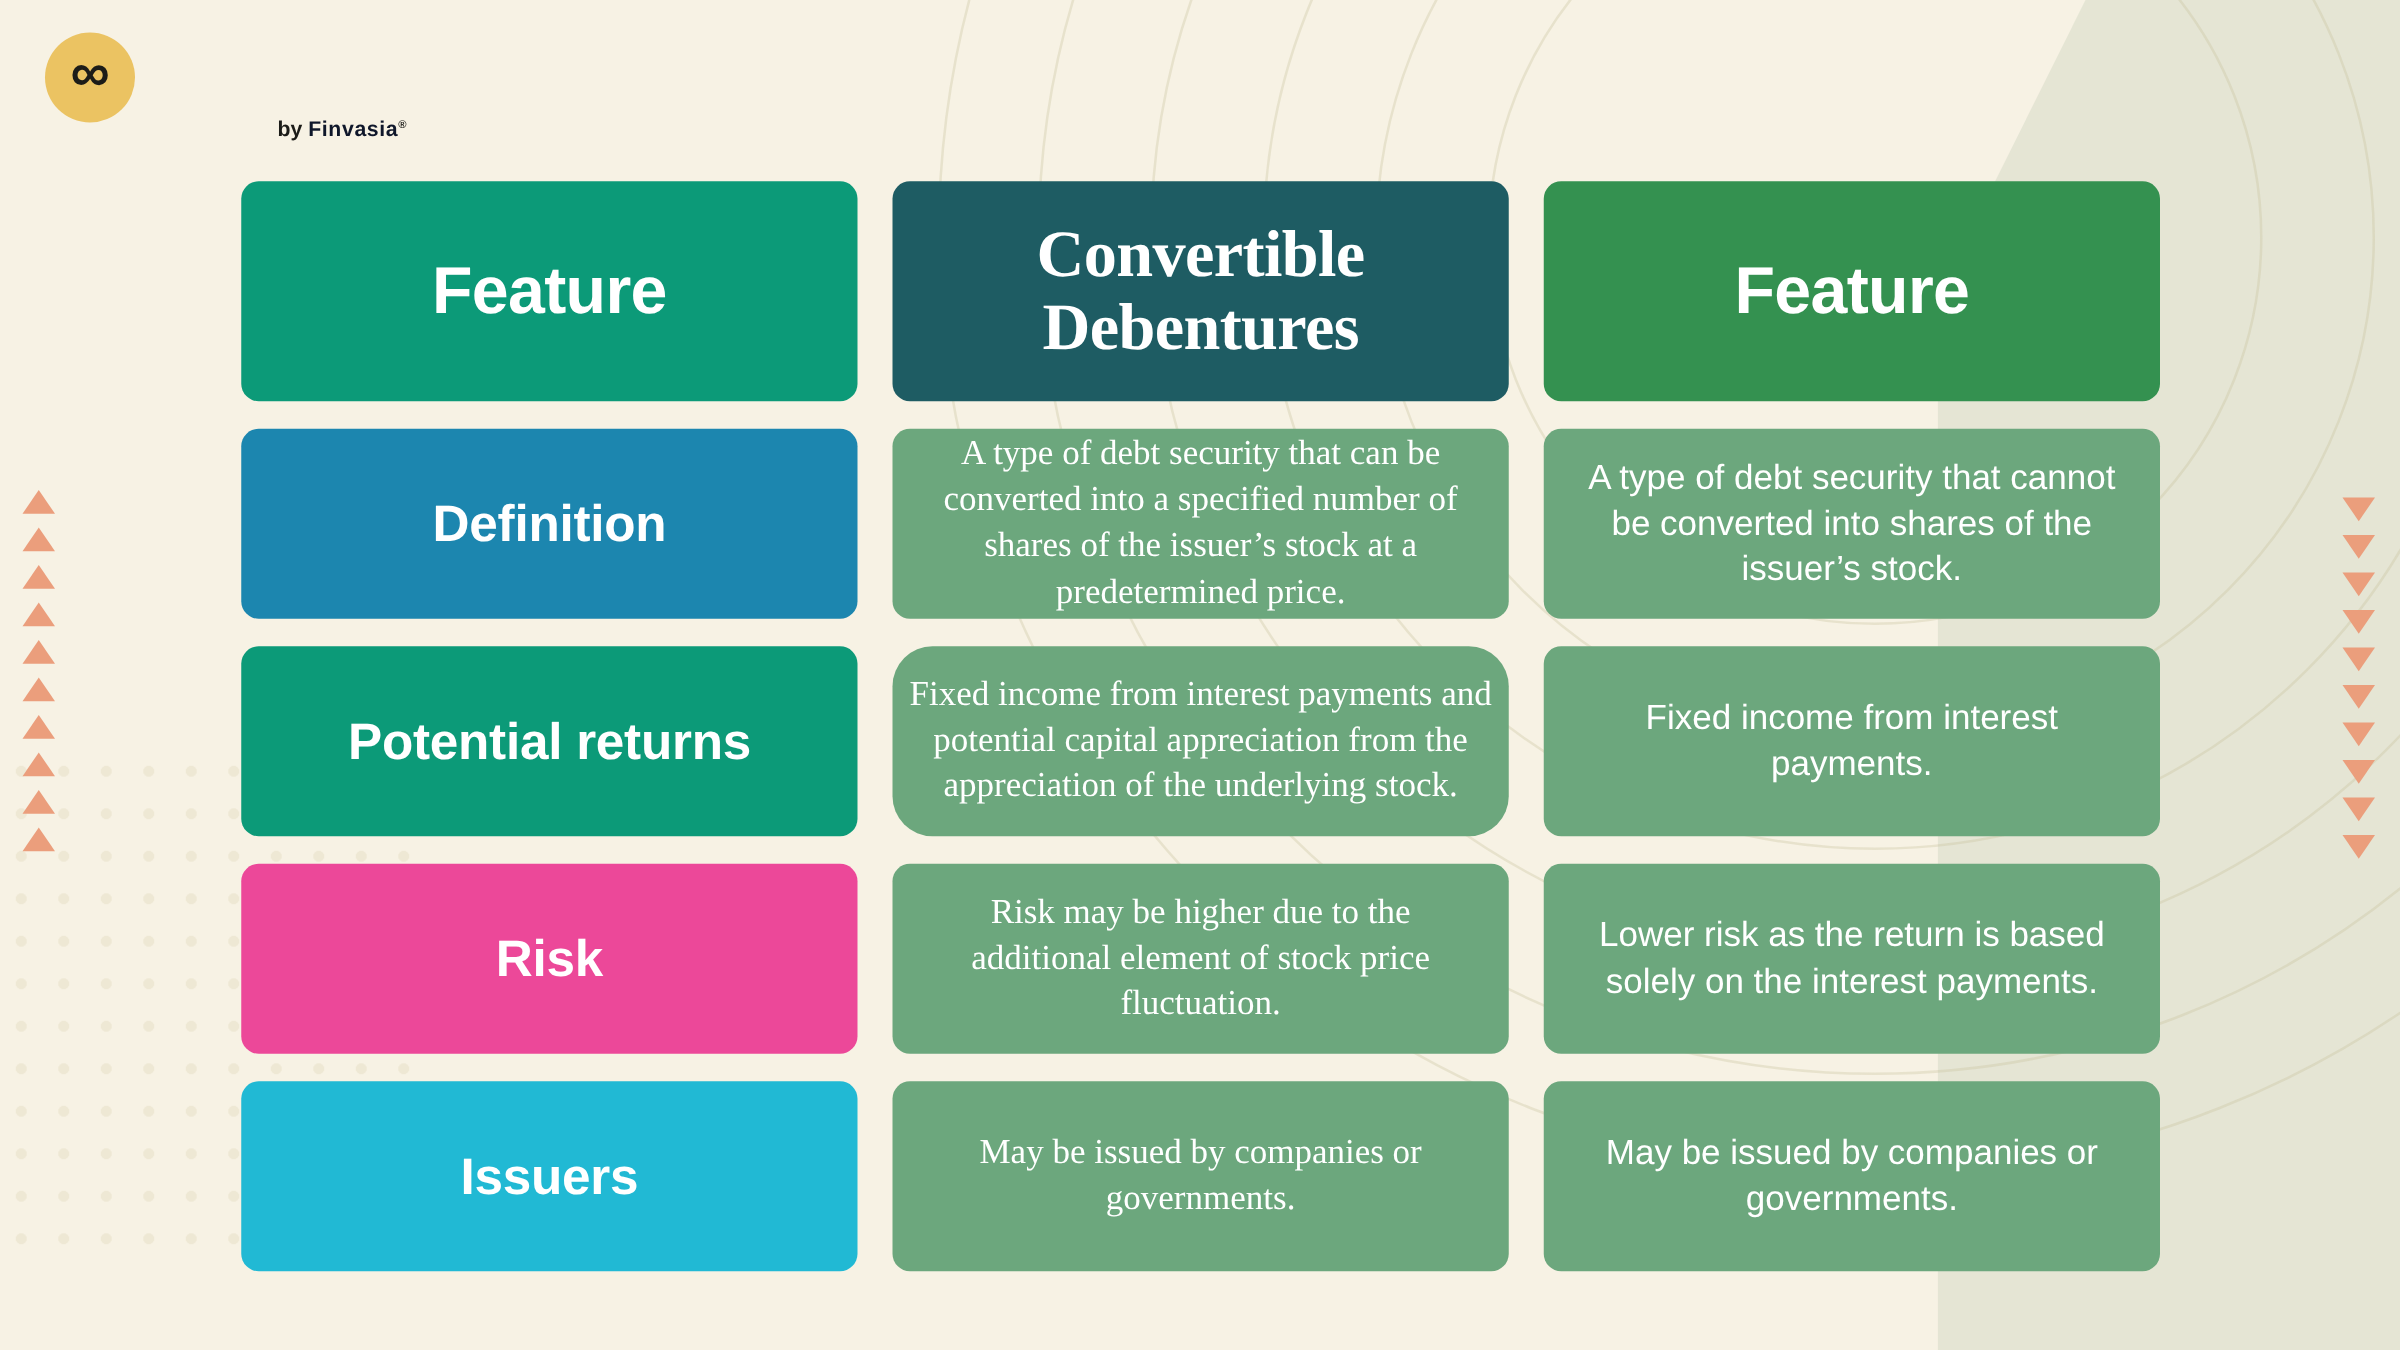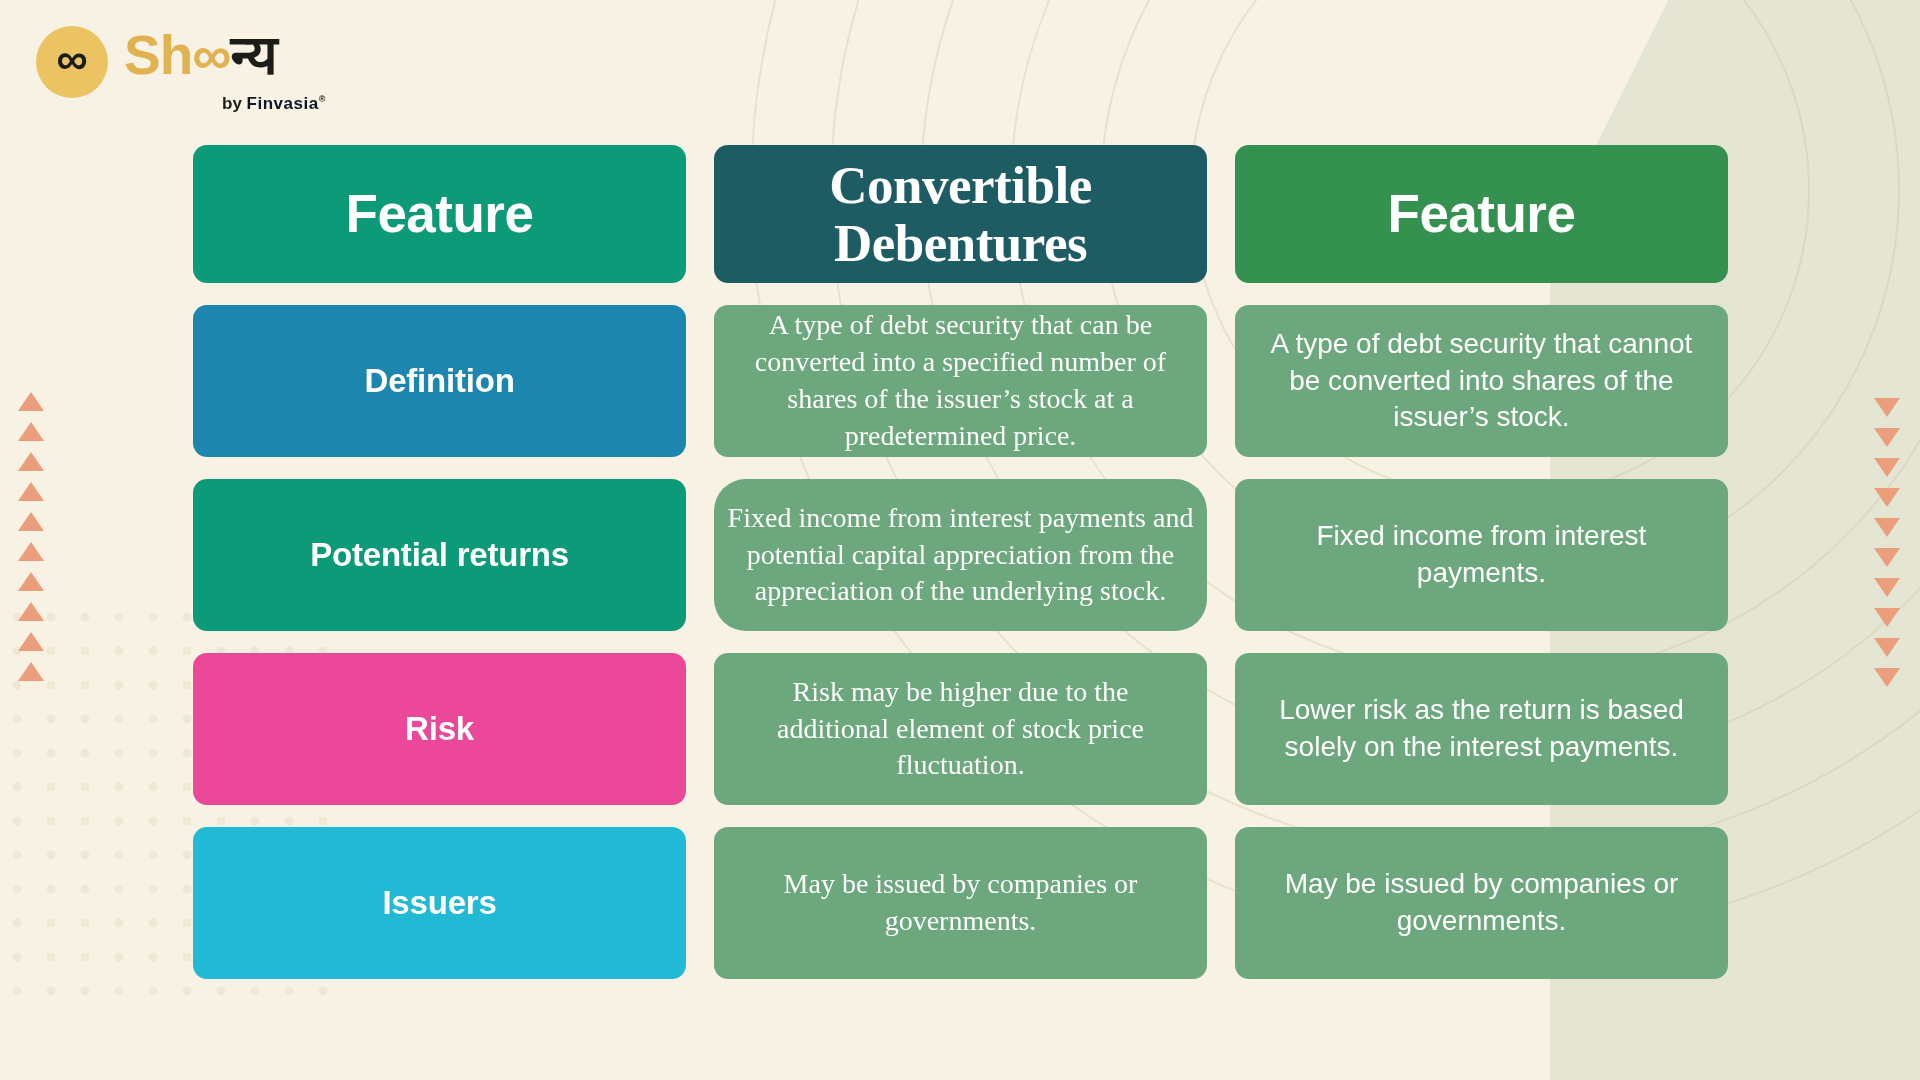--- a/index.html
+++ b/index.html
@@ -89,25 +89,25 @@
     border-radius:14px;
     display:flex; align-items:center; justify-content:center;
     text-align:center;
     color:#FFFFFF;
     padding:12px 22px;
   }
   .col-a { width:503px; }
   .col-b { width:503px;font-family:Liberation Serif, serif; }
   .col-c { width:503px; }
 
-  .row.head .cell { height:138px; }
+  .row.head .cell { height:176px; }
   .row.body .cell { height:152px; }
 
   .head .cell { font-size:53px; font-weight:700; line-height:1.1; letter-spacing:-0.5px; }
-  .label-cell { font-size:33px; font-weight:700; letter-spacing:-0.2px; }
+  .label-cell { font-size:41px; font-weight:700; letter-spacing:-0.2px; }
   .text-cell  { font-size:28px; font-weight:400; line-height:1.32; }
   .text-cell.tight { padding:12px 10px; }
 </style>
 </head>
 <body>
 
 <div class="bg-layer">
   <div class="bg-right-panel"></div>
   <div class="bg-arcs">
     <span style="width:620px;height:620px;"></span>
@@ -143,23 +143,20 @@
     <div class="tri down"></div>
     <div class="tri down"></div>
     <div class="tri down"></div>
   </div>
 </div>
 
 <div class="logo-wrap">
   <div class="logo-mark">
     <span class="inf">∞</span>
   </div>
-  <div class="logo-word">
-    <span class="gold">Sh</span><span class="gold">∞</span><span>न्य</span>
-  </div>
   <div class="logo-by">
     <span>by</span>
     <span class="brand">Finvasia</span><span class="reg">®</span>
   </div>
 </div>
 
 <div class="table">
 
   <div class="row head">
     <div class="cell col-a" style="background:#0C9A78;">

